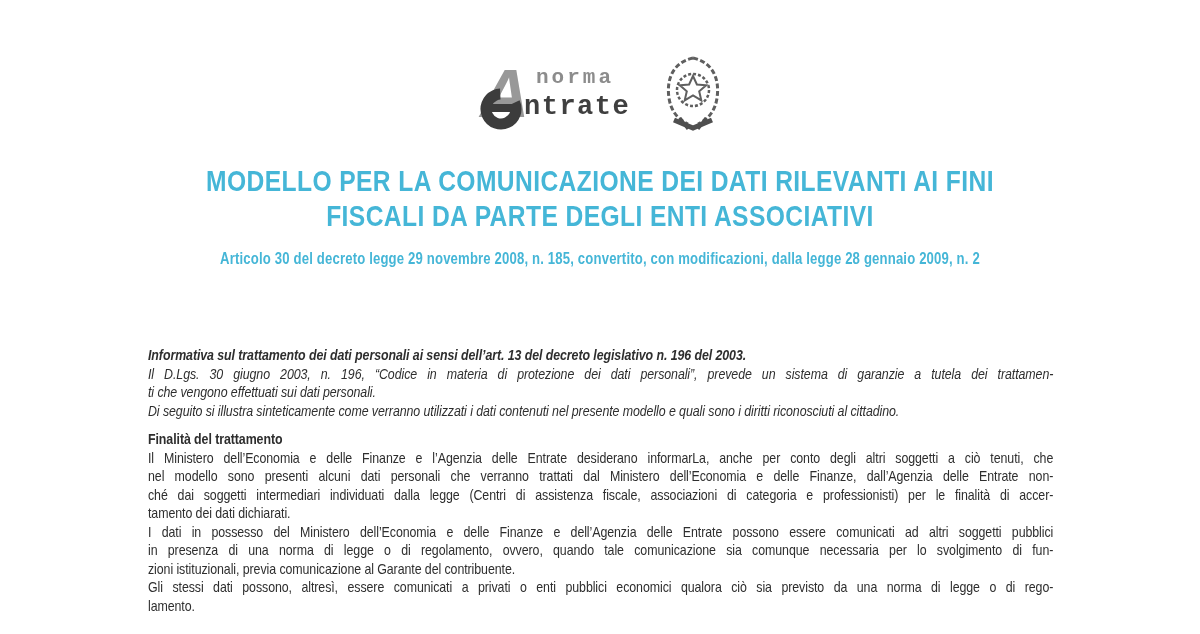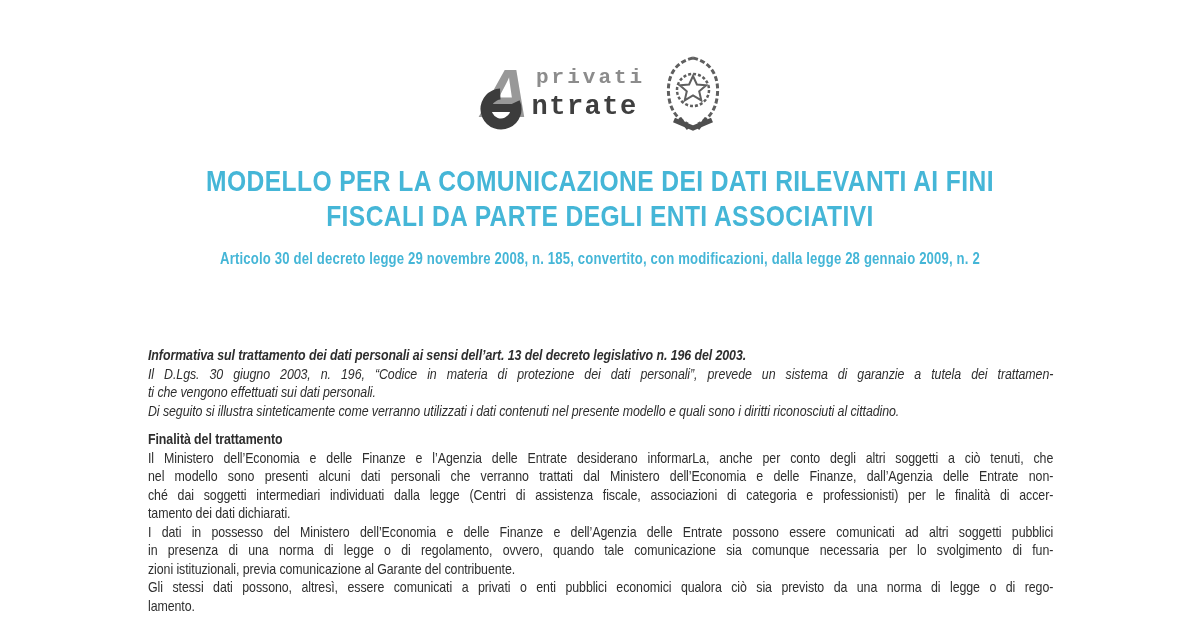--- a/index.html
+++ b/index.html
@@ -67,21 +67,21 @@
 <body>
 
 <header class="logo-row">
   <div class="logo-inner">
     <svg class="logomark" width="74" height="80" viewBox="0 0 74 80">
       <text x="6" y="63" font-size="68" font-weight="bold" font-style="italic" fill="#989898" font-family="Liberation Sans, sans-serif">A</text>
       <circle cx="27" cy="55" r="15" fill="none" stroke="#3c3c3c" stroke-width="11" stroke-dasharray="76 19" transform="rotate(-25 27 55)"></circle>
       <line x1="13" y1="54" x2="41" y2="54" stroke="#3c3c3c" stroke-width="8"></line>
     </svg>
     <div class="brand">
-      <div class="brand-top">privati</div>
+      <div class="brand-top">norma</div>
       <div class="brand-bottom">ntrate</div>
     </div>
     <svg class="emblem" width="66" height="80" viewBox="0 0 66 80">
       <path d="M33,4 C14,8 6,24 9,44 C11,58 19,66 28,70" fill="none" stroke="#5f5f5f" stroke-width="3" stroke-dasharray="5 2.5"></path>
       <path d="M33,4 C52,8 60,24 57,44 C55,58 47,66 38,70" fill="none" stroke="#5f5f5f" stroke-width="3" stroke-dasharray="5 2.5"></path>
       <circle cx="33" cy="36" r="16" fill="none" stroke="#5f5f5f" stroke-width="2.5" stroke-dasharray="3 2"></circle>
       <polygon points="33,22 36.9,30.5 46.2,31.2 39.2,37.3 41.3,46.4 33,41.5 24.7,46.4 26.8,37.3 19.8,31.2 29.1,30.5" fill="none" stroke="#5f5f5f" stroke-width="2"></polygon>
       <path d="M14,66 L33,74 L52,66" fill="none" stroke="#4f4f4f" stroke-width="5"></path>
       <path d="M20,64 L28,75 M46,64 L38,75" stroke="#4f4f4f" stroke-width="3"></path>
     </svg>

